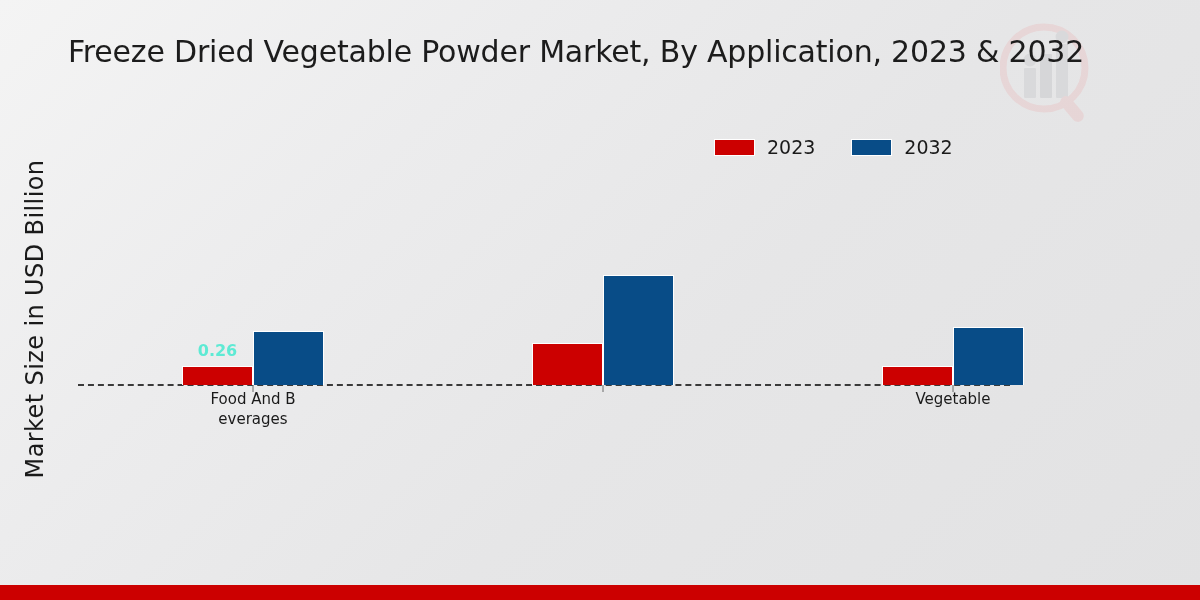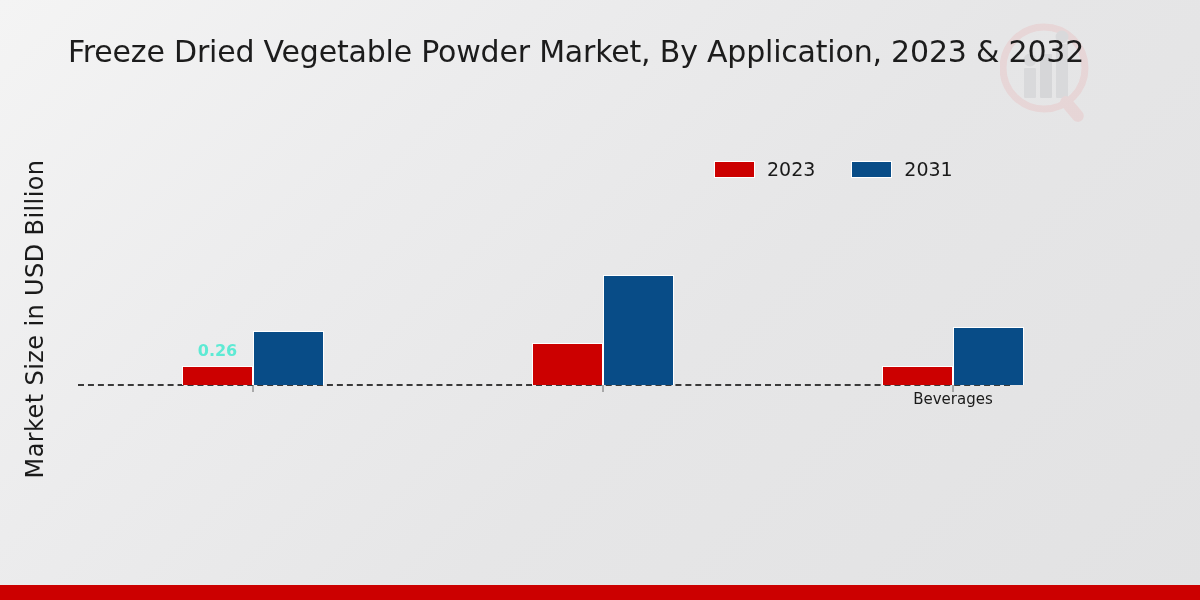--- a/index.html
+++ b/index.html
@@ -60,21 +60,21 @@
     font-size: 24px;
     color: #1a1a1a;
     white-space: nowrap;
     letter-spacing: 0.4px;
   }
 
   
   .legend {
     position: absolute;
     left: 714px;
-    top: 158px;
+    top: 136px;
     display: flex;
     align-items: center;
     gap: 36px;
   }
   .legend-item {
     display: flex;
     align-items: center;
     gap: 12px;
   }
   .legend-swatch {
@@ -194,50 +194,51 @@
 
   <div class="y-axis-title">Market Size in USD Billion</div>
 
   <div class="legend">
     <div class="legend-item">
       <span class="legend-swatch" style="background:#cc0000"></span>
       <span class="legend-label">2023</span>
     </div>
     <div class="legend-item">
       <span class="legend-swatch" style="background:#084c87"></span>
-      <span class="legend-label">2031</span>
+      <span class="legend-label">2032</span>
     </div>
   </div>
 
   <div class="plot">
     <div class="axis-line"></div>
 
     <div class="bar-group" style="left:44px;width:262px;">
       <div class="bars">
         <div class="bar series-2023" style="width:71px;height:19px;">
           <span class="bar-value">0.26</span>
         </div>
         <div class="bar series-2032" style="width:71px;height:54px;"></div>
       </div>
       <div class="tick"></div>
+      <div class="cat-label">Food And Beverages</div>
     </div>
 
     <div class="bar-group" style="left:394px;width:262px;">
       <div class="bars">
         <div class="bar series-2023" style="width:71px;height:42px;"></div>
         <div class="bar series-2032" style="width:71px;height:110px;"></div>
       </div>
       <div class="tick"></div>
     </div>
 
     <div class="bar-group" style="left:744px;width:262px;">
       <div class="bars">
         <div class="bar series-2023" style="width:71px;height:19px;"></div>
         <div class="bar series-2032" style="width:71px;height:58px;"></div>
       </div>
       <div class="tick"></div>
-      <div class="cat-label">Beverages</div>
+      <div class="cat-label">Vegetable</div>
     </div>
   </div>
 
   <div class="footer-bar"></div>
 
 </div>
 
 </body></html>

